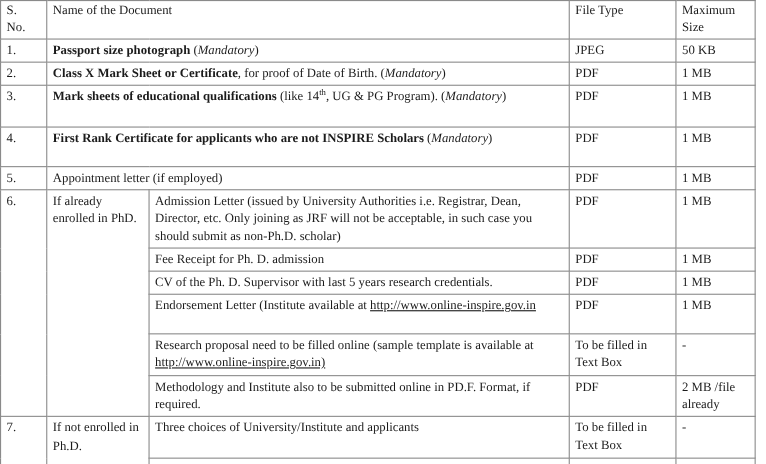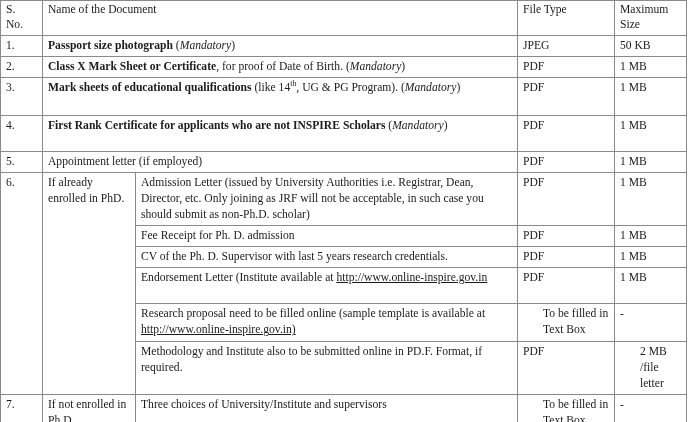--- a/index.html
+++ b/index.html
@@ -91,21 +91,21 @@
   td.ctr {
     text-align: center;
     padding-top: 3px;
     line-height: 1.38;
   }
 
   b.lead { font-weight: bold; text-align: center; }
   i.mand { font-style: italic; }
   sup.sup { font-size: 0.68em; vertical-align: super; line-height: 0; }
   span.url { text-decoration: underline; }
-  .two-line { display: block; margin-left: 20px; }
+  .two-line { display: block; }
 </style>
 </head>
 <body>
 
 <div class="doc-sheet">
 
   <table class="doc-table">
     <colgroup>
       <col class="c-sno">
         <col class="c-cat">
@@ -199,28 +199,28 @@
           <span class="two-line">Text Box</span>
         </td>
         <td class="ctr">-</td>
       </tr>
 
       <tr style="height:36px;">
         <td class="name-just">Methodology and Institute also to be submitted online in PD.F. Format, if required.</td>
         <td class="ctr">PDF</td>
         <td class="ctr">
           <span class="two-line">2 MB /file</span>
-          <span class="two-line">letter</span>
+          <span class="two-line">already</span>
         </td>
       </tr>
 
       <tr style="height:38px;">
         <td class="sno" rowspan="2">7.</td>
         <td class="cat" rowspan="2">If not enrolled in Ph.D.</td>
-        <td class="name">Three choices of University/Institute and supervisors</td>
+        <td class="name">Three choices of University/Institute and applicants</td>
         <td class="ctr">
           <span class="two-line">To be filled in</span>
           <span class="two-line">Text Box</span>
         </td>
         <td class="ctr">-</td>
       </tr>
 
       <tr style="height:40px;">
         <td class="name">Brief tentative write up of research proposal</td>
         <td class="ctr">

